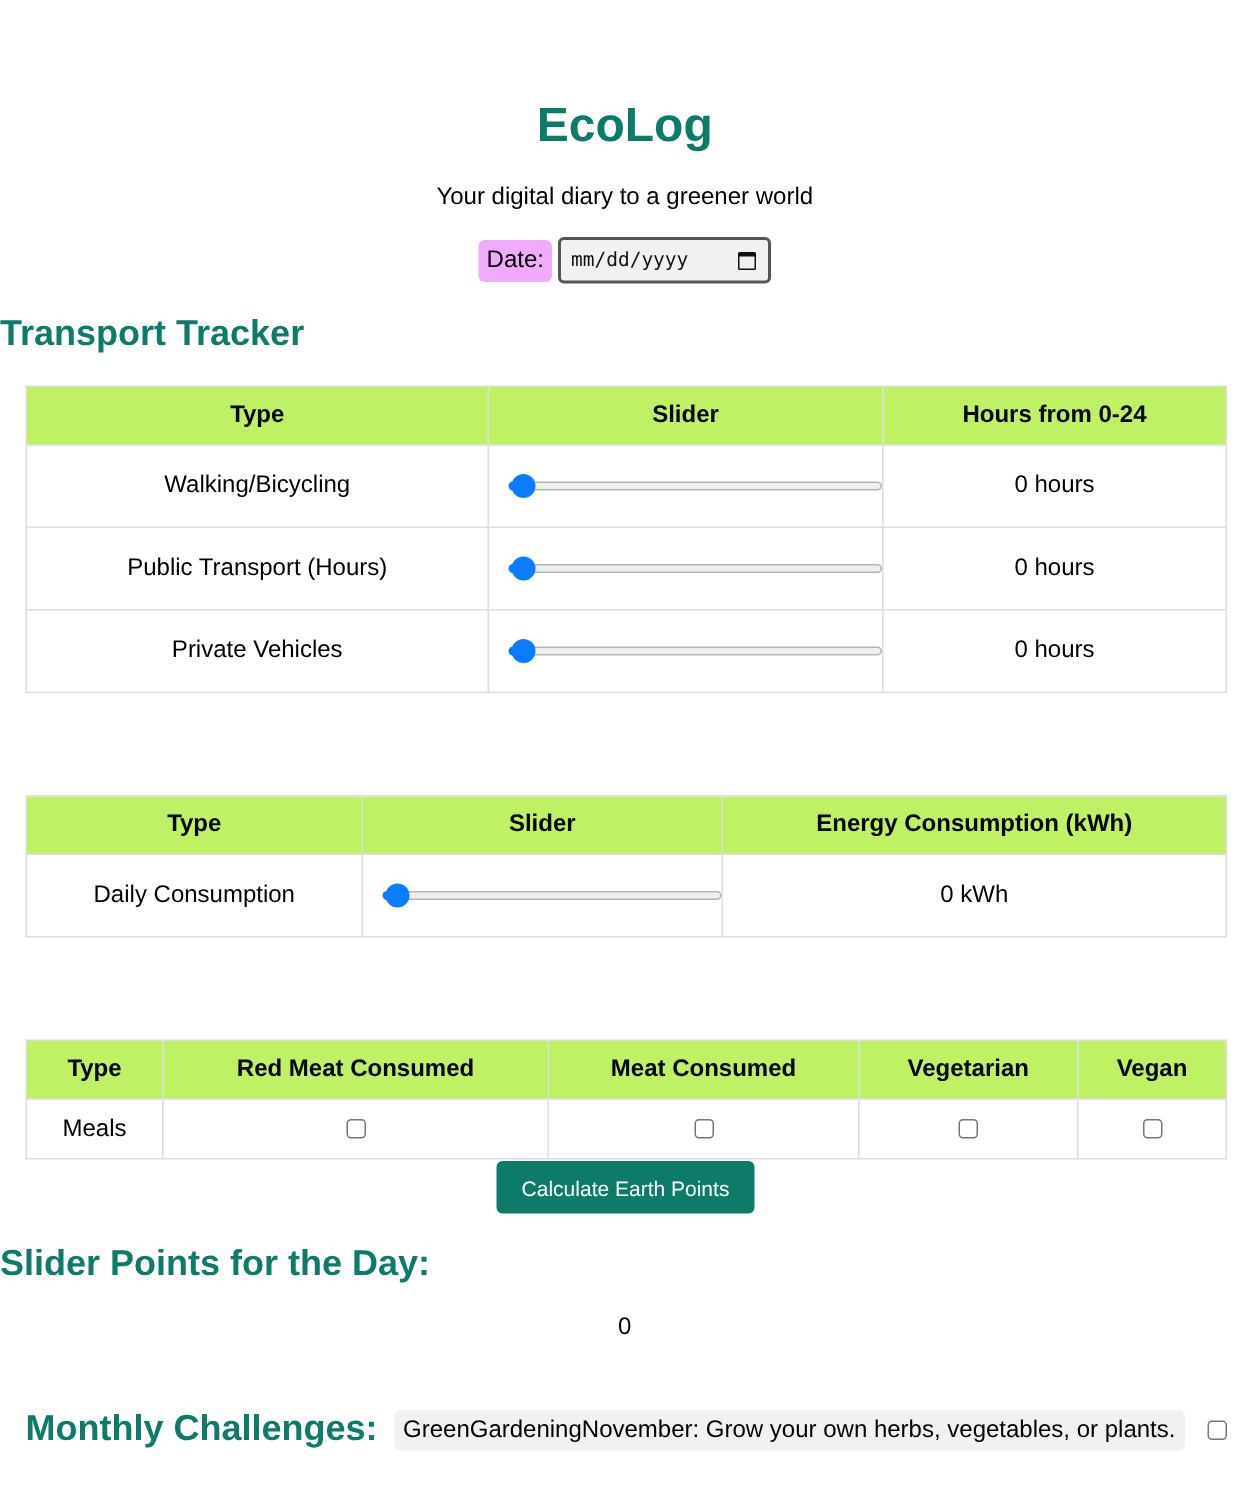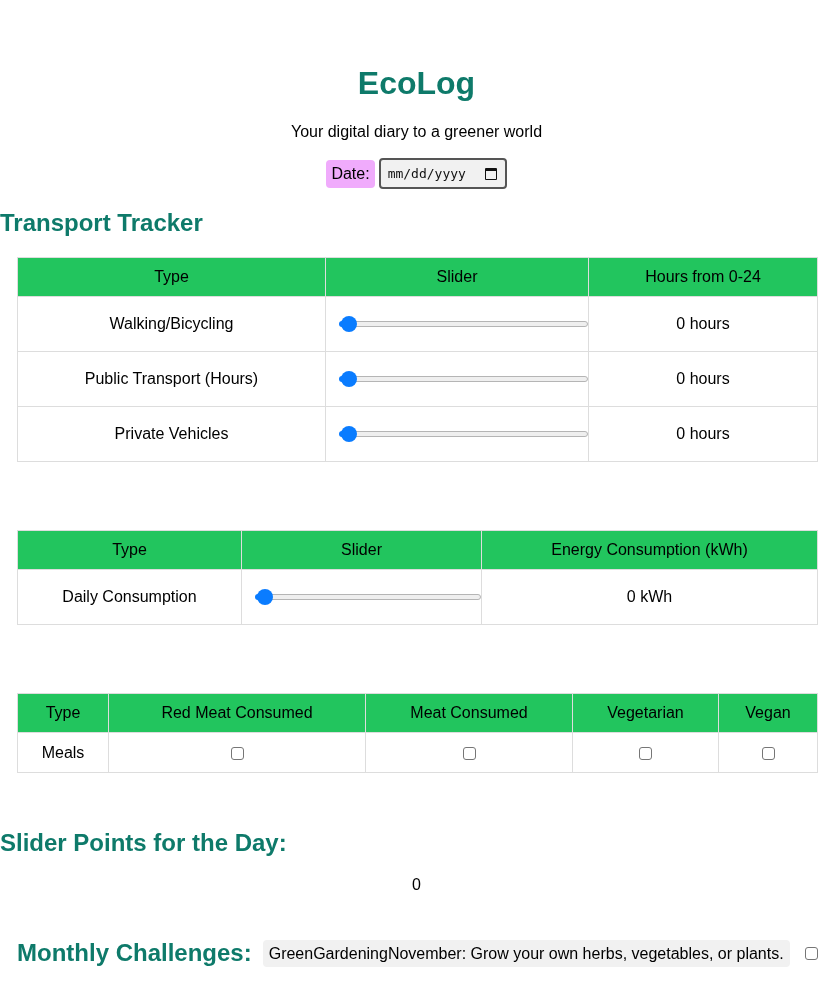--- a/index.html
+++ b/index.html
@@ -24,21 +24,21 @@
     .date-row {
       position: absolute; left: 0; right: 0; top: 130px;
       display: flex; justify-content: center; align-items: center; gap: 4px;
     }
     .date-label {
       background: #f0abfc; border-radius: 4px;
       padding: 5px 5px; font-size: 16px; line-height: 18px;
       margin-right: 0;
     }
     .date-input {
-      width: 128px; height: 31px;
+      width: 142px; height: 31px;
       border: 2px solid #555; border-radius: 4px;
       background: #f1f1f1;
       display: flex; align-items: center; justify-content: space-between;
       padding: 0 8px 0 7px;
       font-family: "DejaVu Sans Mono", "Liberation Mono", monospace;
       font-size: 13px; color: #111;
     }
     .cal-icon {
       width: 12px; height: 12px; border: 1.5px solid #111; border-top-width: 3px;
       border-radius: 1px; display: inline-block;
@@ -50,21 +50,21 @@
     }
     table.tracker {
       position: absolute; left: 17px; width: 800px;
       border-collapse: collapse; table-layout: fixed;
       font-size: 16px;
     }
     table.tracker th, table.tracker td {
       border: 1px solid #dddddd; text-align: center; padding: 0;
     }
     table.tracker th {
-      background: #22c55e; font-weight: normal; height: 39px;
+      background: #bef264; font-weight: bold; height: 39px;
     }
     table.tracker td { height: 55px; }
     table.food td { height: 40px; }
     .slider {
       position: relative; height: 16px; margin-left: 13px;
     }
     .slider .track {
       position: absolute; left: 4px; right: 0; top: 5px; height: 6px;
       background: #efefef; border: 1px solid #b5b5b5; border-radius: 3px;
     }
@@ -221,20 +221,21 @@
       <tr>
         <td>Meals</td>
         <td><span class="checkbox"></span></td>
         <td><span class="checkbox"></span></td>
         <td><span class="checkbox"></span></td>
         <td><span class="checkbox"></span></td>
       </tr>
     </tbody>
   </table>
 
+  <button class="calc-btn">Calculate Earth Points</button>
 
   <h2 class="section-title" style="top:801px;">Slider Points for the Day:</h2>
   <div class="points-value">0</div>
 
   <div class="challenge-row">
     <h2 class="challenge-title">Monthly Challenges:</h2>
     <span class="challenge-text">GreenGardeningNovember: Grow your own herbs, vegetables, or plants.</span>
     <span class="checkbox challenge-check"></span>
   </div>
 

